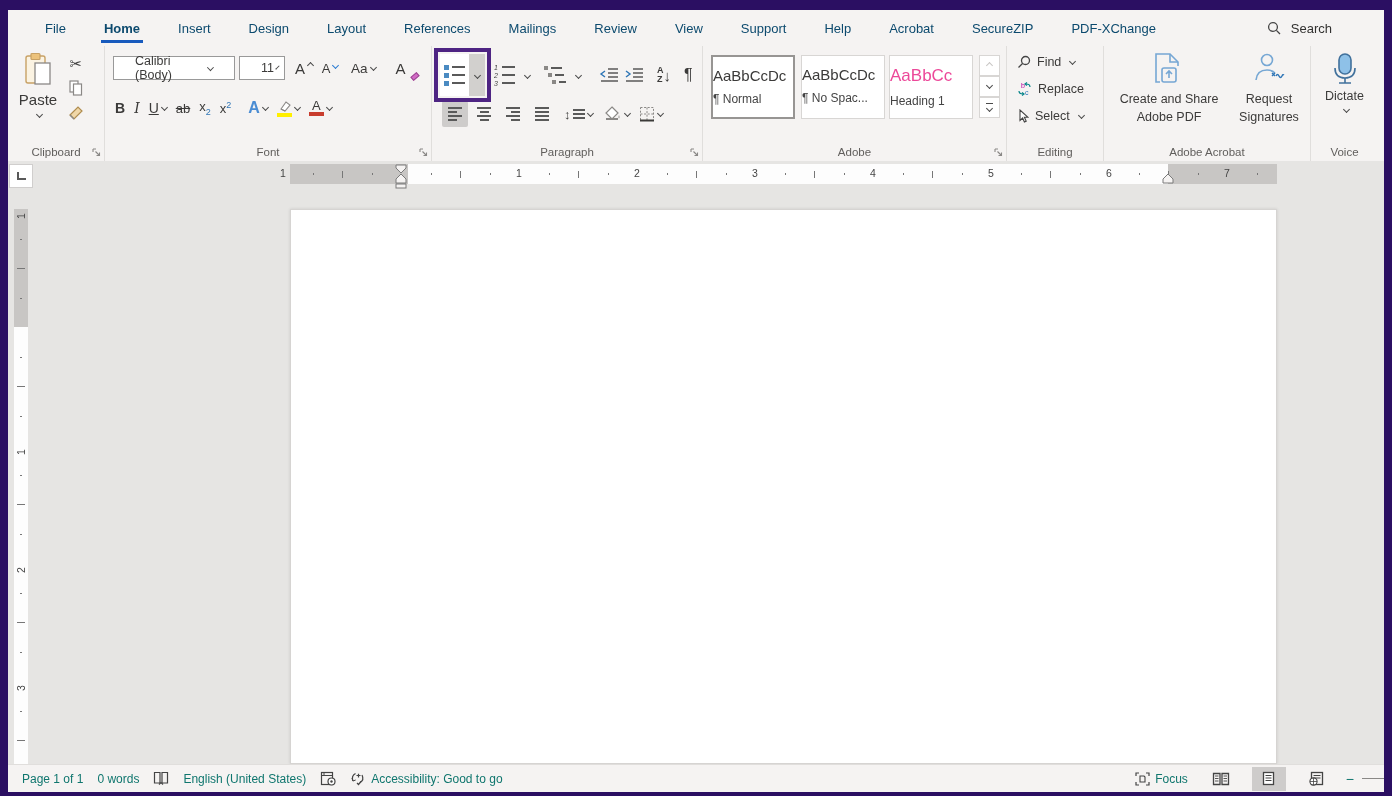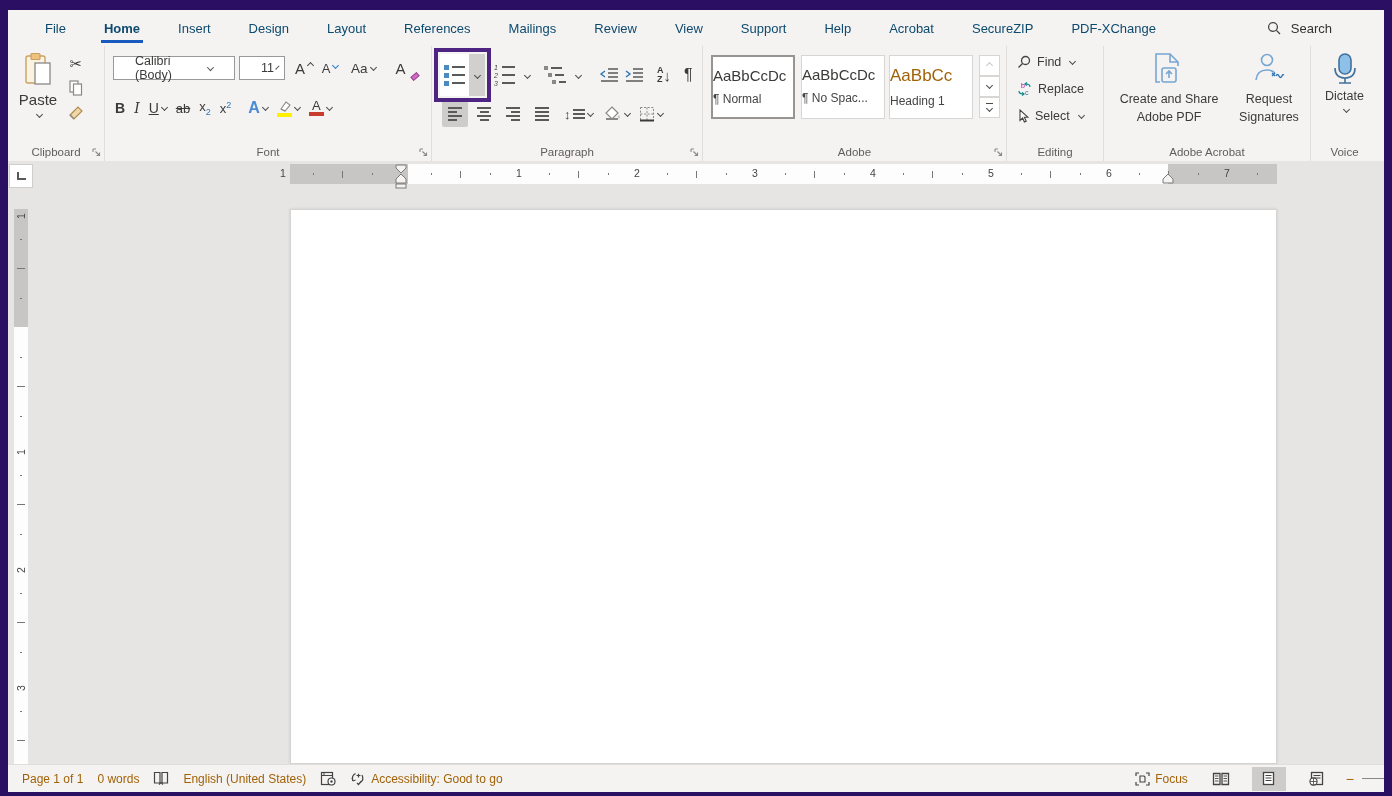--- a/index.html
+++ b/index.html
@@ -70,21 +70,21 @@
   .align-icon{display:flex;flex-direction:column;gap:2.5px}
   .align-icon i{display:block;height:1.5px;background:#5a5a5a}
   .pgbtn{width:26px;height:26px}
 
   
   .g-styles{width:304px}
   .card{position:absolute;top:9px;width:84px;height:64px;background:#fff;border:1px solid #d8d6d4;text-align:left;cursor:default}
   .card.selcard{border:2px solid #979593}
   .card .sample{font-size:15px;margin-top:10px;white-space:nowrap;overflow:hidden}
   .card .sname{font-size:12px;color:#444;margin-top:8px;white-space:nowrap;overflow:hidden}
-  .h1samp{color:#a16207}
+  .h1samp{color:#ec4899}
   .h1name{color:#444}
   .scrolls{position:absolute;left:276px;top:9px;width:21px}
   .scrolls .sb{width:21px;height:21px;background:#fff;border:1px solid #d8d6d4;display:flex;align-items:center;justify-content:center}
   .chev-up{transform:rotate(-135deg);margin:0}
   .chev-dn{transform:rotate(45deg);margin:0;margin-top:-3px}
   .morebar{width:7px;height:1.5px;background:#4a4a4a;position:absolute;margin-top:-8px}
 
   
   .g-edit{width:97px}
   .erow{position:absolute;left:10px;display:flex;align-items:center;gap:6px;font-size:12.5px}
@@ -115,21 +115,21 @@
 
   
   .tooltip{position:absolute;left:460px;top:150px;width:248px;background:#fff;border:1px solid #c8c6c4;
            box-shadow:3px 3px 6px rgba(0,0,0,.18);padding:12px 13px 16px;z-index:50}
   .tooltip .tt-title{font-size:13.5px;font-weight:700;color:#3b3a39}
   .tooltip .tt-body{font-size:13px;color:#605e5c;line-height:20px;margin-top:12px}
   .tooltip .tt-body2{margin-top:20px}
 
   
   .status{position:absolute;left:0;top:754px;width:100%;height:28px;background:var(--ribbon-bg);
-          border-top:1px solid var(--brd);display:flex;align-items:center;font-size:12px;color:#a16207}
+          border-top:1px solid var(--brd);display:flex;align-items:center;font-size:12px;color:#0f766e}
   .st-item{margin-left:14px;display:flex;align-items:center;gap:5px;white-space:nowrap}
   .st-right{margin-left:auto;display:flex;align-items:center}
   .st-view{width:34px;height:24px;display:flex;align-items:center;justify-content:center}
   .zoom-track{width:22px;height:1px;background:#8a8886;margin-left:8px}
   svg{display:block}
 </style>
 </head>
 <body>
 
 <div class="window">

